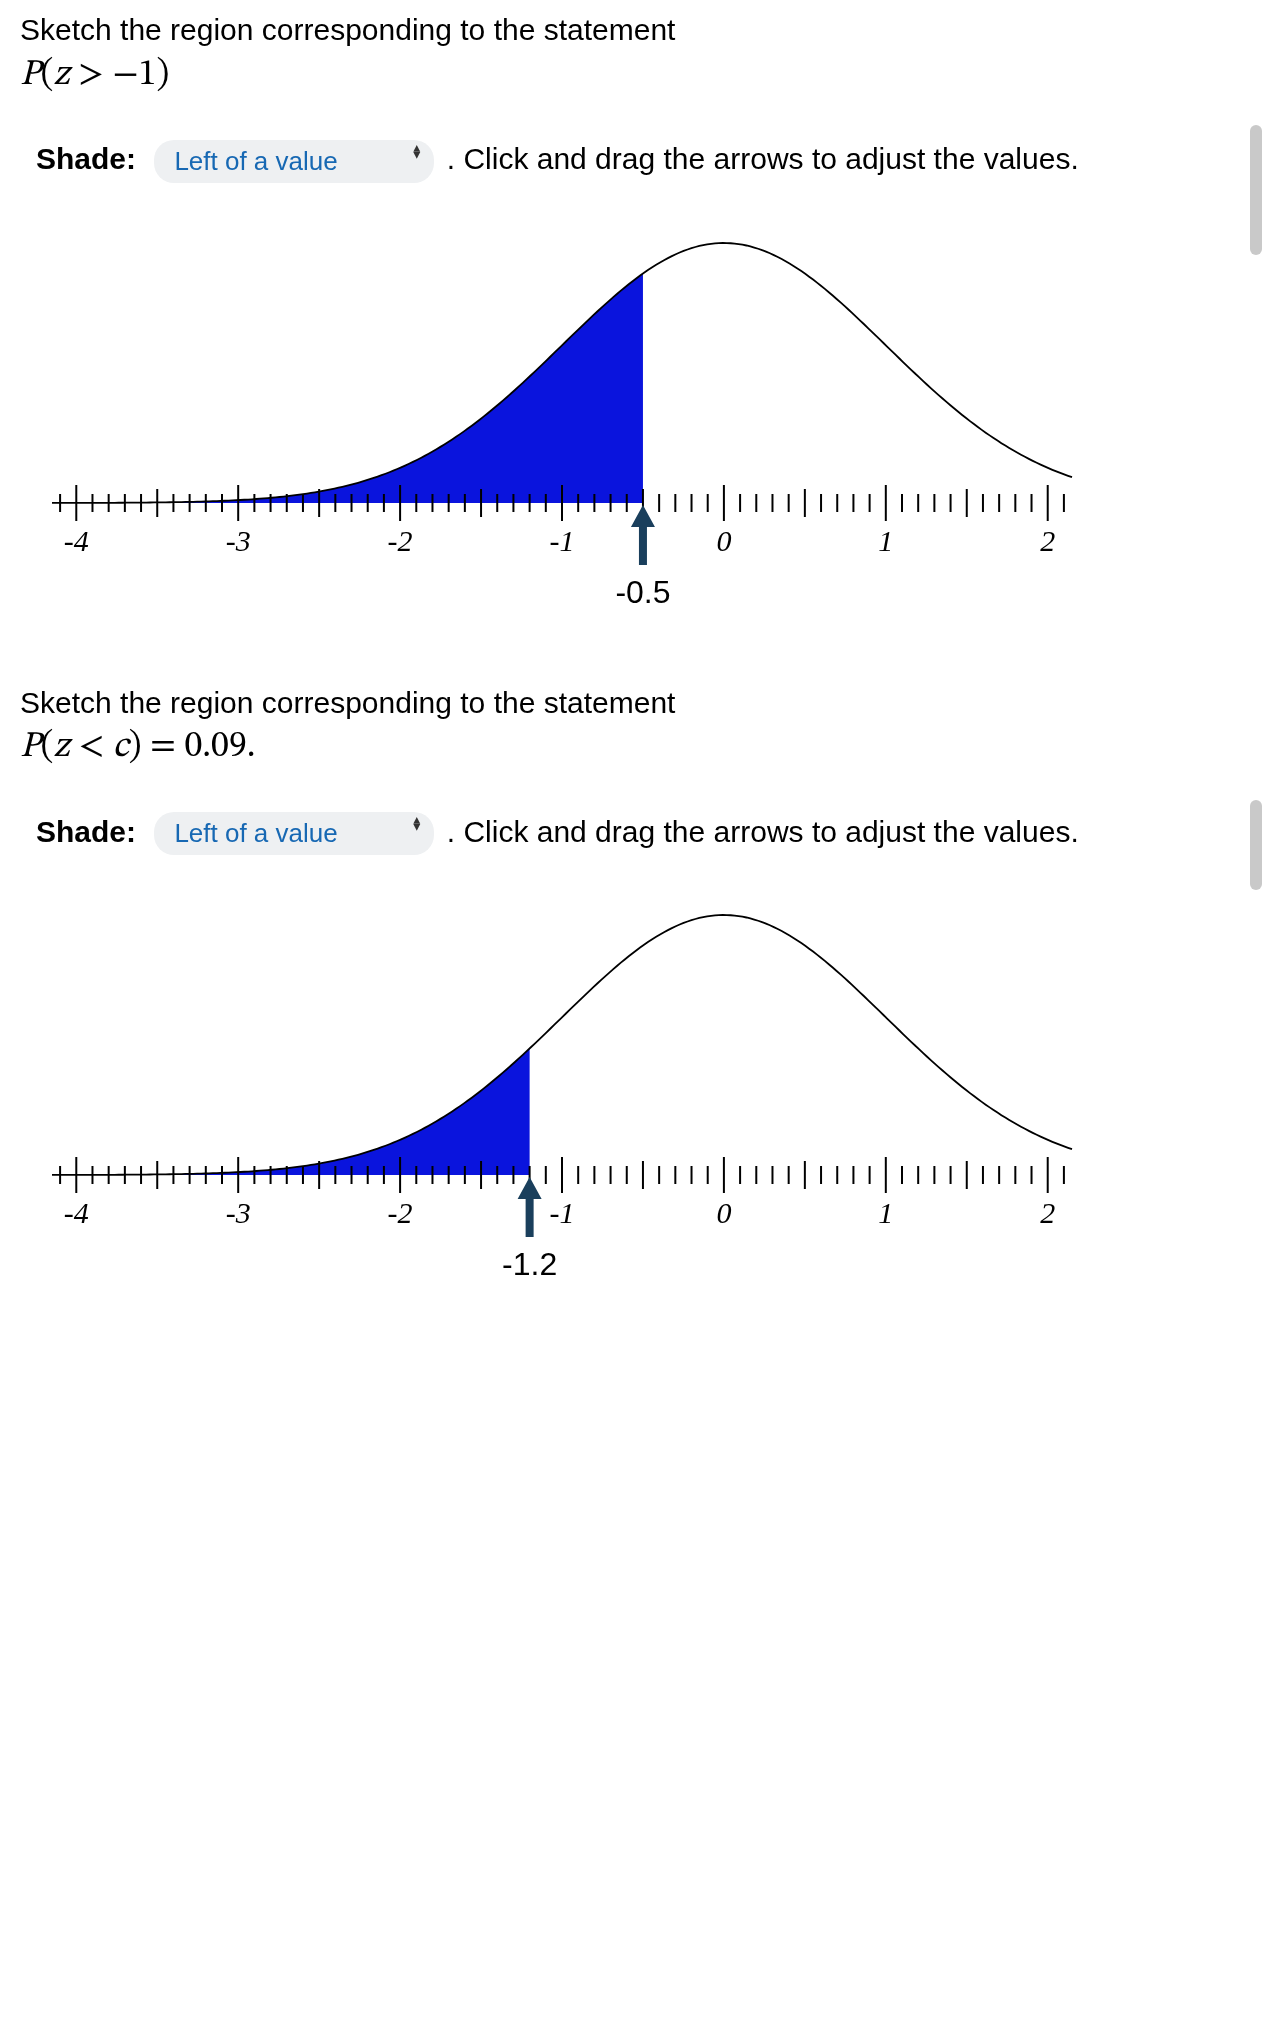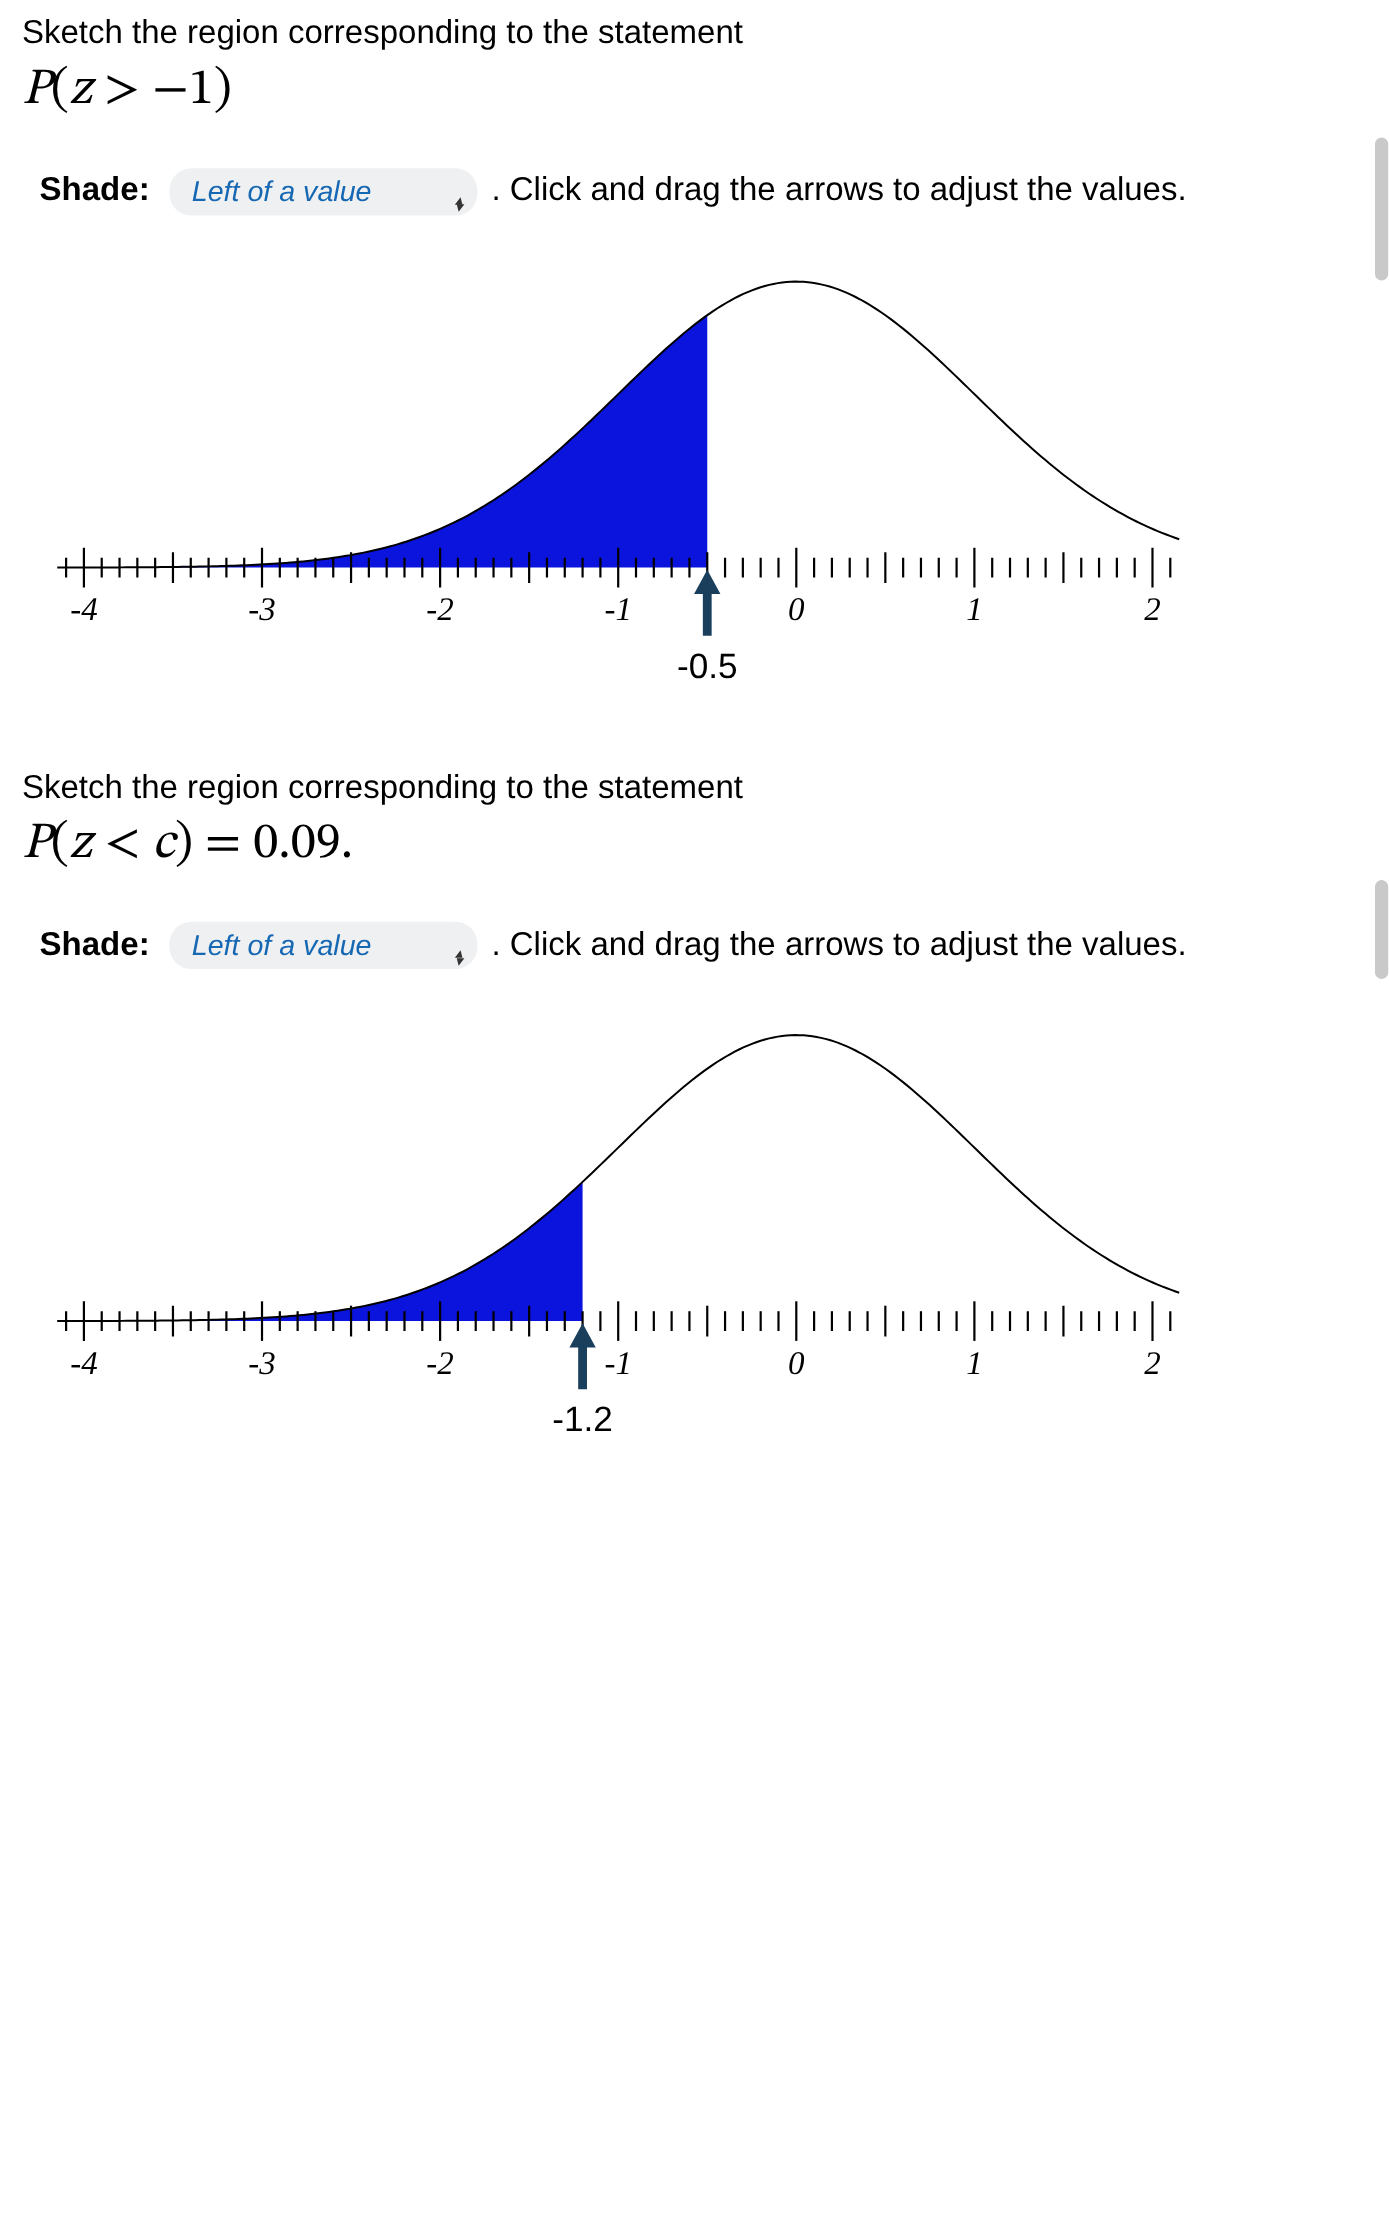--- a/index.html
+++ b/index.html
@@ -10,39 +10,38 @@
     background: #fff;
     width: 1263px;
     padding: 10px 0 30px 20px;
     line-height: 1.35;
   }
   .problem { margin-bottom: 70px; }
   .prompt { margin-bottom: 40px; }
   .math {
     font-family: "Cambria Math", "STIX Two Math", "Latin Modern Math", "Times New Roman", serif;
     font-style: italic;
-    font-size: 46px;
+    font-size: 36px;
   }
   .math .paren, .math .num, .math .op { font-style: normal; }
   .controls { margin: 14px 0 30px 16px; }
   .shade-label { font-weight: 700; margin-right: 10px; }
   .selector {
     display: inline-flex;
-    align-items: flex-end;
+    align-items: flex-start;
     background: #eef0f2;
     border-radius: 20px;
     padding: 4px 14px 4px 20px;
     color: #1768b3;
     font-size: 26px;
     vertical-align: middle;
     cursor: pointer;
     min-width: 280px;
     justify-content: space-between;
     gap: 18px;
-    font-style: italic;
   }
   .selector .chev {
     display: inline-flex;
     flex-direction: column;
     align-items: center;
     line-height: 7px;
     font-size: 14px;
     color: #333;
   }
   .controls .post { margin-left: 4px; }

